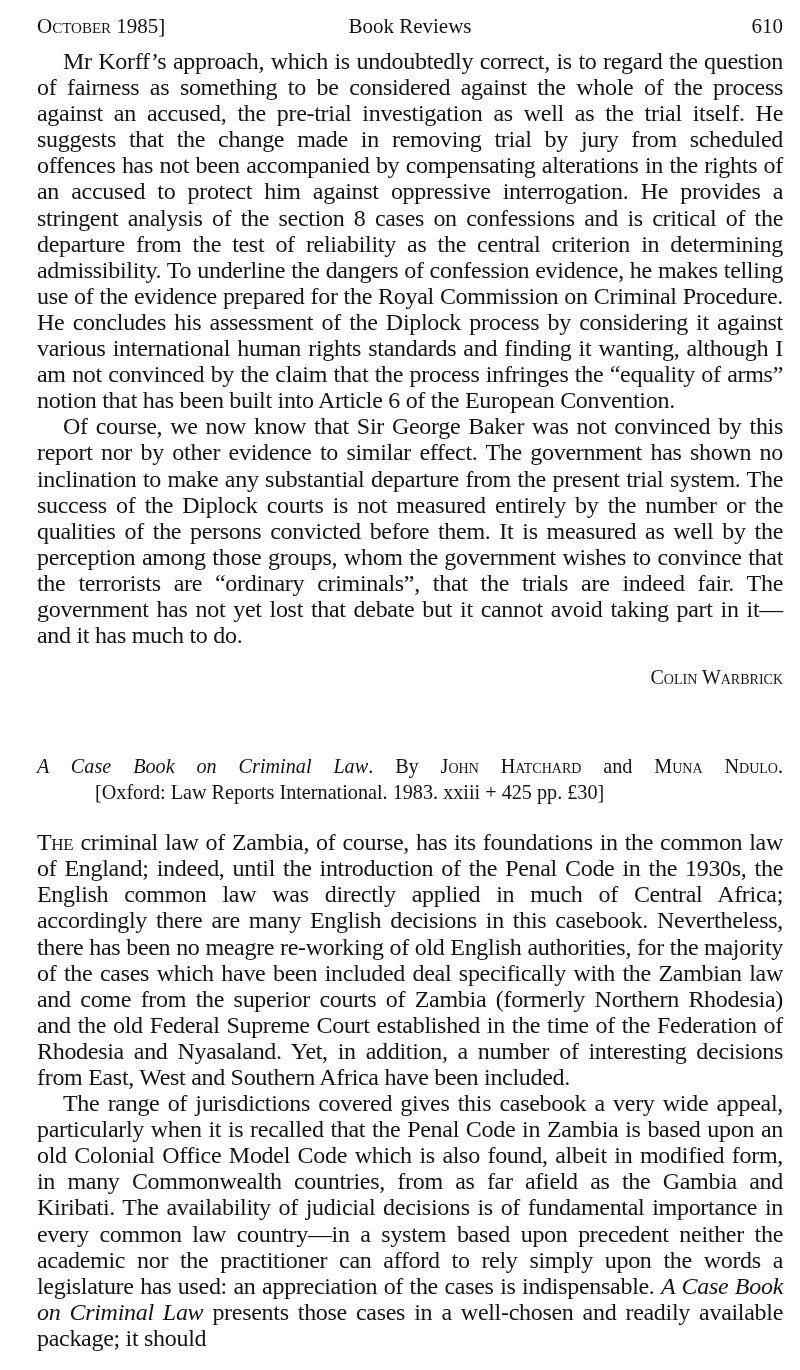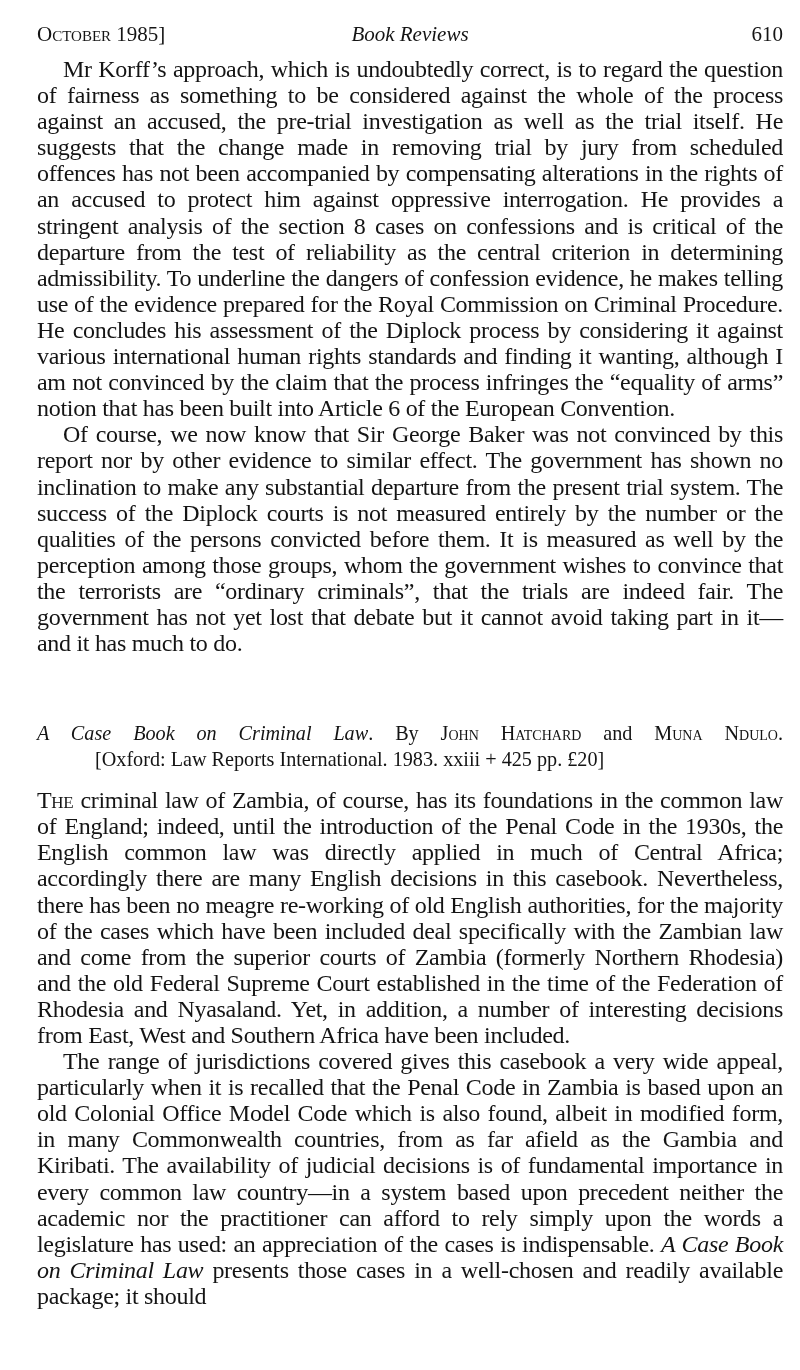--- a/index.html
+++ b/index.html
@@ -1,49 +1,50 @@
 <!DOCTYPE html>
 <html><head>
 <meta charset="utf-8">
 <style>
   html, body { margin: 0; padding: 0; background: #ffffff; }
   body { width: 800px; height: 1370px; overflow: hidden; position: relative; color: #141414;
          font-family: "Liberation Serif", "DejaVu Serif", serif; }
-  .page { position: absolute; left: 37px; top: 16px; width: 746px; }
+  .page { position: absolute; left: 37px; top: 8px; width: 746px; }
   .running-head { position: relative; height: 40px; font-size: 21px; }
   .rh-left { position: absolute; left: 0; top: 6px; font-variant: small-caps; }
-  .rh-center { position: absolute; left: 0; right: 0; top: 6px; text-align: center; font-style: italic; }
+  .rh-center { position: absolute; left: 0; right: 0; top: 6px; text-align: center; }
   .rh-right { position: absolute; right: 0; top: 6px; }
   p.body { margin: 0; font-size: 24px; line-height: 26.1px; text-align: justify; text-indent: 26px; letter-spacing: -0.3px; }
   p.body.noindent { text-indent: 0; }
   .signature { text-align: right; font-variant: small-caps; font-size: 20px; margin-top: 18px; }
   .review-head { margin-top: 64px; font-size: 20.2px; line-height: 26px; }
   .review-head .line1 { text-align: justify; text-align-last: justify; margin-top: 12px; }
   .review-head .line2 { padding-left: 58px; }
   .sc { font-variant: small-caps; }
   .it { font-style: italic; }
-  .review-body { margin-top: 15px; }
+  .review-body { margin-top: 24px; }
 </style>
 </head>
 <body>
 
 <div class="page">
   <div class="running-head">
     <span class="rh-left">October 1985]</span>
     <span class="rh-center">Book Reviews</span>
     <span class="rh-right">610</span>
   </div>
 
   <div>
     <p class="body">Mr Korff’s approach, which is undoubtedly correct, is to regard the question of fairness as something to be considered against the whole of the process against an accused, the pre-trial investigation as well as the trial itself. He suggests that the change made in removing trial by jury from scheduled offences has not been accompanied by compensating alterations in the rights of an accused to protect him against oppressive interrogation. He provides a stringent analysis of the section 8 cases on confessions and is critical of the departure from the test of reliability as the central criterion in determining admissibility. To underline the dangers of confession evidence, he makes telling use of the evidence prepared for the Royal Commission on Criminal Procedure. He concludes his assessment of the Diplock process by considering it against various international human rights standards and finding it wanting, although I am not convinced by the claim that the process infringes the “equality of arms” notion that has been built into Article 6 of the European Convention.</p>
     <p class="body">Of course, we now know that Sir George Baker was not convinced by this report nor by other evidence to similar effect. The government has shown no inclination to make any substantial departure from the present trial system. The success of the Diplock courts is not measured entirely by the number or the qualities of the persons convicted before them. It is measured as well by the perception among those groups, whom the government wishes to convince that the terrorists are “ordinary criminals”, that the trials are indeed fair. The government has not yet lost that debate but it cannot avoid taking part in it—and it has much to do.</p>
+    <div class="signature">Colin Warbrick</div>
   </div>
 
   <div class="review-head">
     <div class="line1"><span class="it">A Case Book on Criminal Law</span><span>. By </span><span class="sc">John Hatchard</span><span> and </span><span class="sc">Muna Ndulo</span><span>.</span></div>
-    <div class="line2">[Oxford: Law Reports International. 1983. xxiii + 425 pp. £20]</div>
+    <div class="line2">[Oxford: Law Reports International. 1983. xxiii + 425 pp. £30]</div>
   </div>
 
   <div class="review-body">
     <p class="body noindent"><span class="sc">The</span><span> criminal law of Zambia, of course, has its foundations in the common law of England; indeed, until the introduction of the Penal Code in the 1930s, the English common law was directly applied in much of Central Africa; accordingly there are many English decisions in this casebook. Nevertheless, there has been no meagre re-working of old English authorities, for the majority of the cases which have been included deal specifically with the Zambian law and come from the superior courts of Zambia (formerly Northern Rhodesia) and the old Federal Supreme Court established in the time of the Federation of Rhodesia and Nyasaland. Yet, in addition, a number of interesting decisions from East, West and Southern Africa have been included.</span></p>
     <p class="body"><span>The range of jurisdictions covered gives this casebook a very wide appeal, particularly when it is recalled that the Penal Code in Zambia is based upon an old Colonial Office Model Code which is also found, albeit in modified form, in many Commonwealth countries, from as far afield as the Gambia and Kiribati. The availability of judicial decisions is of fundamental importance in every common law country—in a system based upon precedent neither the academic nor the practitioner can afford to rely simply upon the words a legislature has used: an appreciation of the cases is indispensable. </span><span class="it">A Case Book on Criminal Law</span><span> presents those cases in a well-chosen and readily available package; it should</span></p>
   </div>
 </div>
 
 </body></html>

